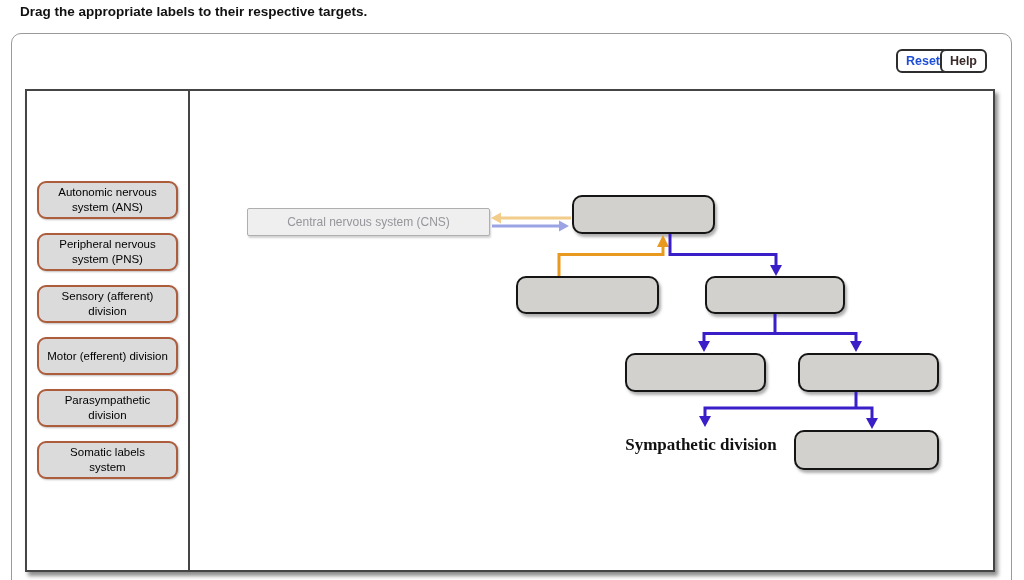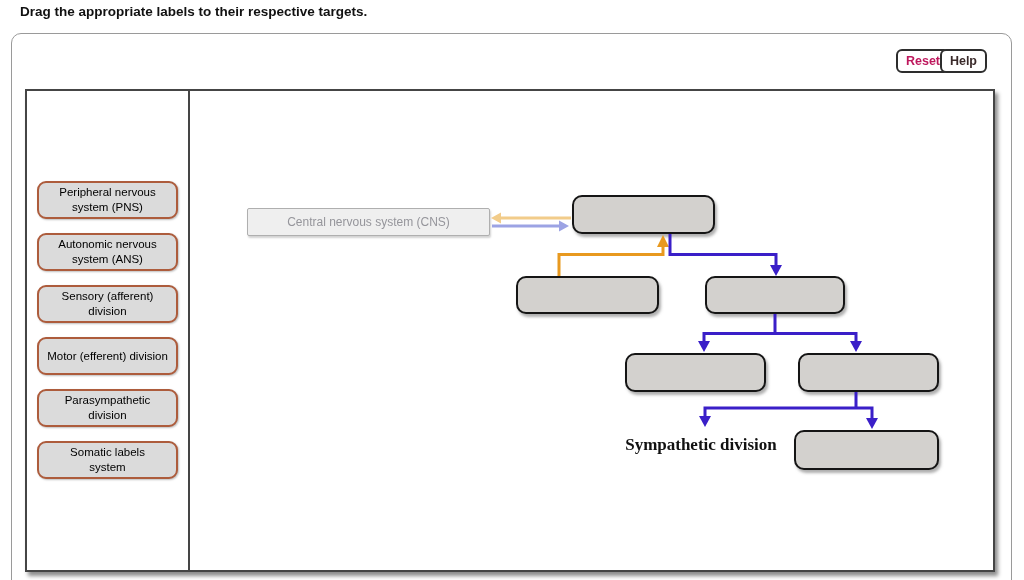--- a/index.html
+++ b/index.html
@@ -13,21 +13,21 @@
   }
   .outer{
     position:absolute;left:11px;top:33px;width:1001px;height:560px;
     border:1.5px solid #9a9a9a;border-radius:10px;background:#fff;
     box-sizing:border-box;
   }
   .btn{
     position:absolute;top:15px;background:#fff;
     border:2px solid #2d2d2d;border-radius:6px;
     font-family:"Liberation Sans",sans-serif;font-weight:bold;font-size:12.5px;
-    color:#be185d;padding:3px 8px;cursor:pointer;
+    color:#1d4ed8;padding:3px 8px;cursor:pointer;
   }
   .btn-reset{right:61px;}
   .btn-help{right:24px;color:#3a2a2a;}
   .panel{
     position:absolute;left:13px;top:55px;width:970px;height:483px;
     border:2px solid #454545;background:#fff;box-sizing:border-box;
     box-shadow:3px 4px 4px rgba(0,0,0,0.45);
     display:flex;
   }
   .tray{
@@ -76,24 +76,24 @@
 <div class="page-title">Drag the appropriate labels to their respective targets.</div>
 
 <div class="outer">
 
   <button class="btn btn-reset">Reset</button>
   <button class="btn btn-help">Help</button>
 
   <div class="panel">
 
     <div class="tray">
+      <div class="drag-label">Autonomic nervous
+system (ANS)</div>
       <div class="drag-label">Peripheral nervous
 system (PNS)</div>
-      <div class="drag-label">Autonomic nervous
-system (ANS)</div>
       <div class="drag-label">Sensory (afferent)
 division</div>
       <div class="drag-label">Motor (efferent) division</div>
       <div class="drag-label">Parasympathetic
 division</div>
       <div class="drag-label">Somatic labels
 system</div>
     </div>
 
     <div class="diagram">

